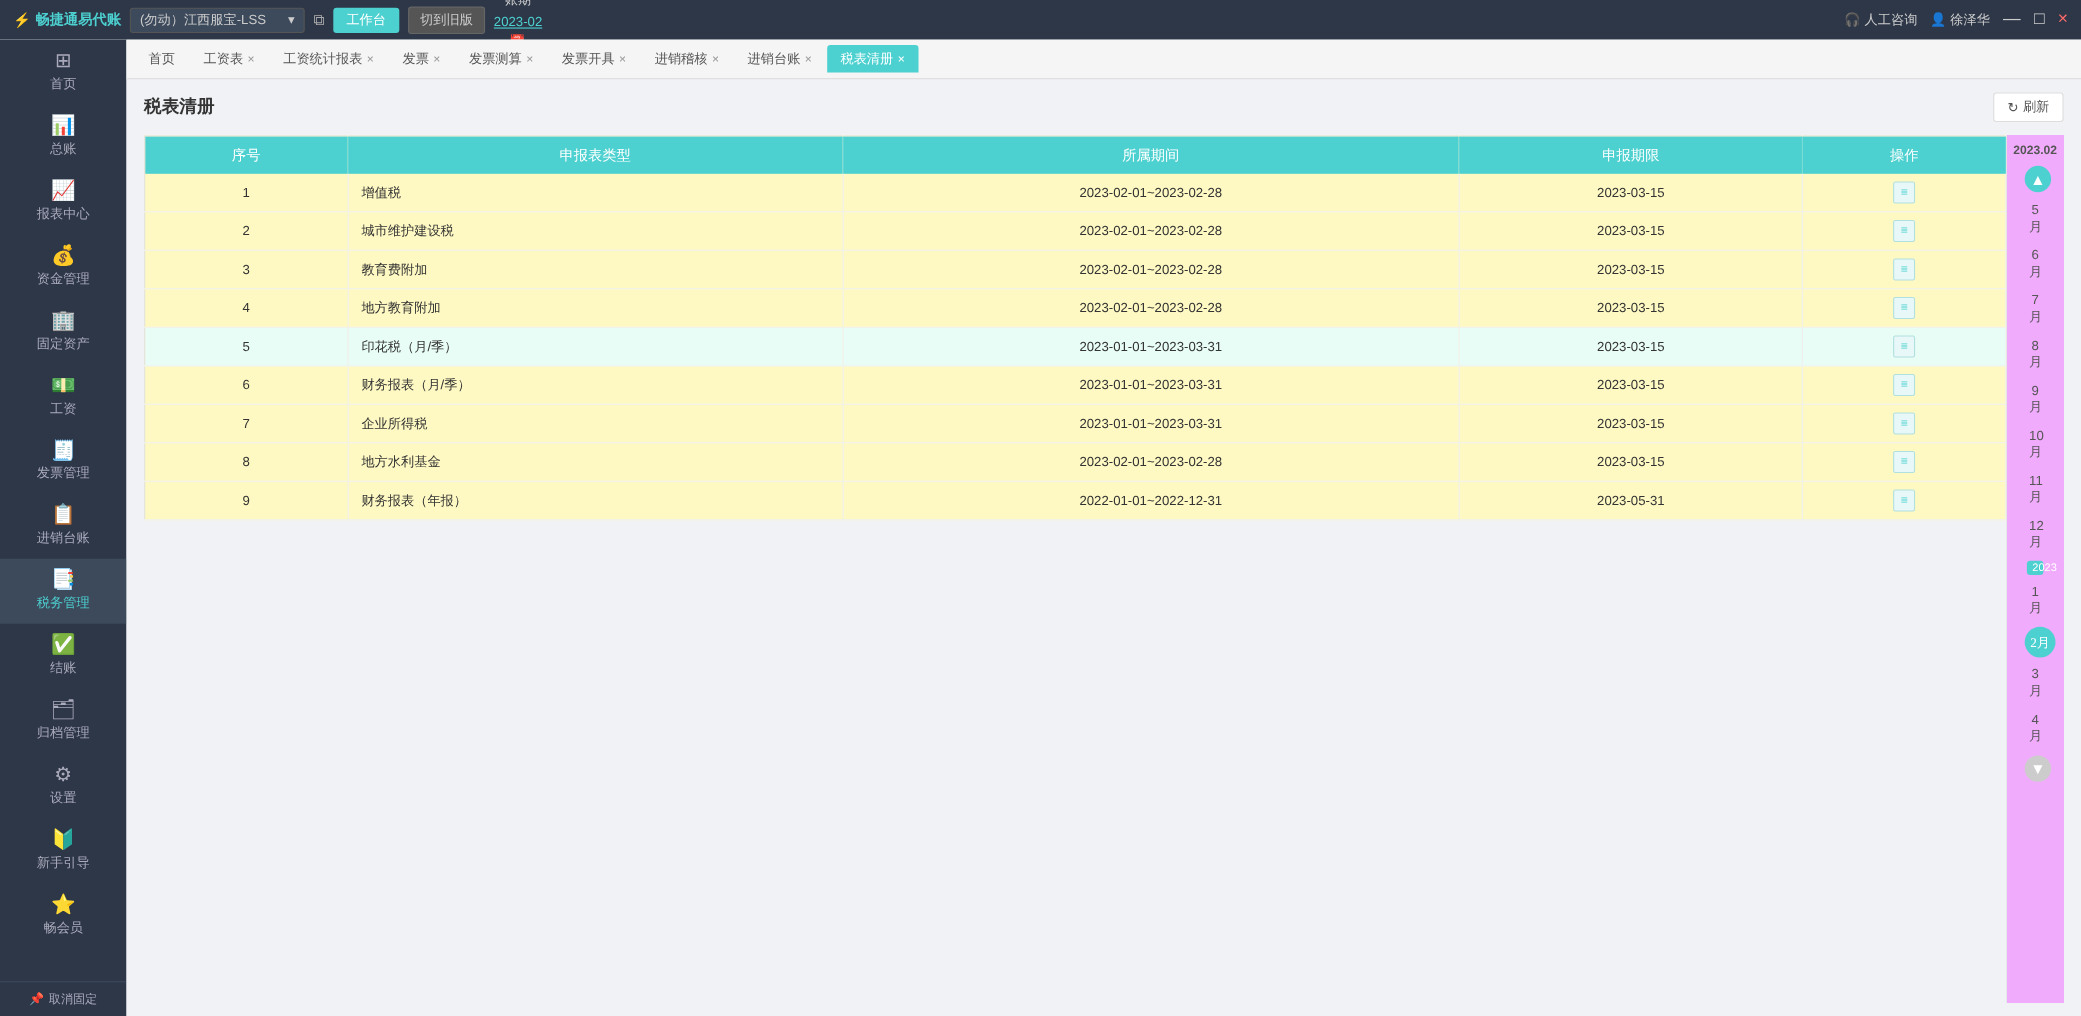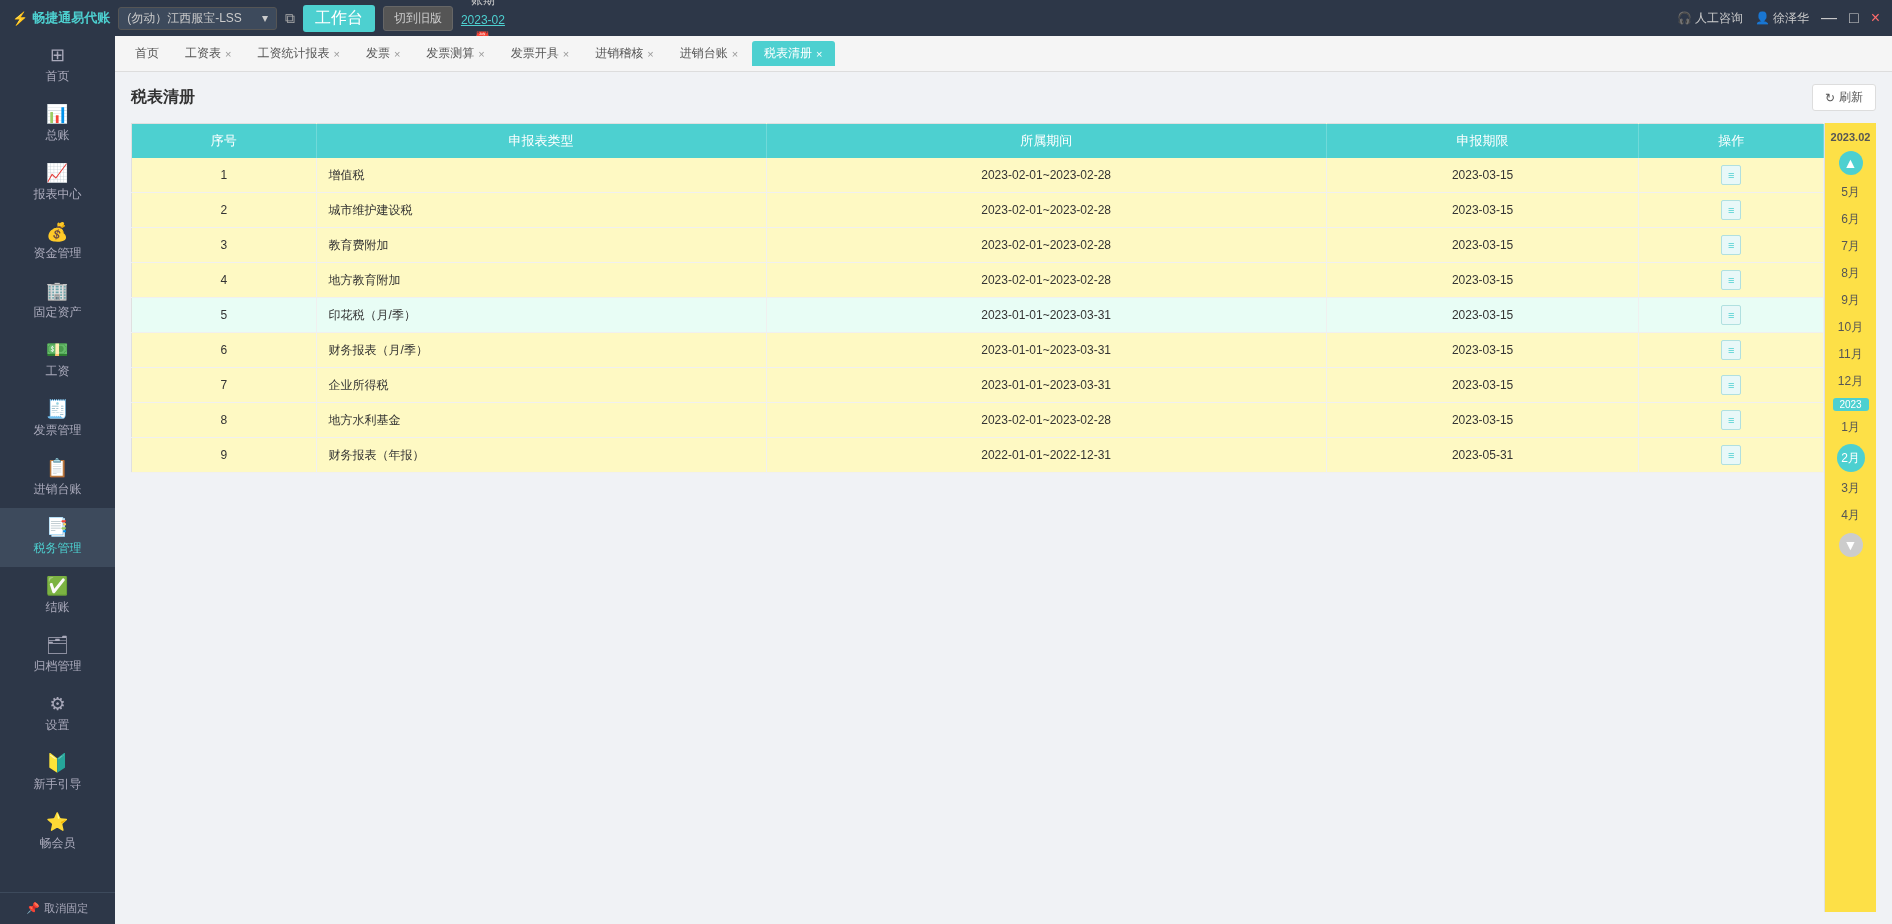--- a/index.html
+++ b/index.html
@@ -34,21 +34,21 @@
       align-items: center;
       gap: 20px;
       cursor: pointer;
     }
     .top-header .btn-workbench {
       background: #4dd0d0;
       color: white;
       border: none;
       padding: 3px 12px;
       border-radius: 3px;
-      font-size: 16px;
+      font-size: 12px;
       cursor: pointer;
     }
     .top-header .btn-old-version {
       background: #555;
       color: #ccc;
       border: 1px solid #666;
       padding: 3px 10px;
       border-radius: 3px;
       font-size: 12px;
       cursor: pointer;
@@ -236,28 +236,28 @@
       align-items: center;
       justify-content: center;
       cursor: pointer;
       font-size: 11px;
       color: #4dd0d0;
     }
 
     
     .timeline-panel {
       width: 52px;
-      background: #fde047;
+      background: #f0abfc;
       border-left: 1px solid #e0e0e0;
       display: flex;
       flex-direction: column;
       align-items: center;
       overflow-y: auto;
       flex-shrink: 0;
-      padding: 4px 3px;
+      padding: 4px 16px;
     }
     .timeline-month {
       font-size: 12px;
       color: #555;
       padding: 5px 4px;
       cursor: pointer;
       width: 100%;
       text-align: center;
     }
     .timeline-month.active-month {
@@ -558,21 +558,21 @@
             <div class="timeline-month">5月</div>
             <div class="timeline-month">6月</div>
             <div class="timeline-month">7月</div>
             <div class="timeline-month">8月</div>
             <div class="timeline-month">9月</div>
             <div class="timeline-month">10月</div>
             <div class="timeline-month">11月</div>
             <div class="timeline-month">12月</div>
             <div style="background: rgb(77, 208, 208); color: white; font-size: 10px; padding: 1px 5px; border-radius: 3px; margin: 3px auto; text-align: center; width: 80%;">2023</div>
             <div class="timeline-month">1月</div>
-            <div class="timeline-month active-month" style="background: rgb(77, 208, 208); color: white; border-radius: 50%; width: 28px; height: 28px; display: flex; align-items: center; justify-content: center; margin: 3px auto; font-size: 12px; cursor: pointer;">2月</div>
+            <div class="timeline-month active-month" style="background: rgb(77, 208, 208); color: white; border-radius: 50%; width: 28px; height: 28px; display: flex; align-items: center; justify-content: center; margin: 3px auto; font-size: 12px; cursor: pointer; font-family: Liberation Serif, serif;">2月</div>
             <div class="timeline-month">3月</div>
             <div class="timeline-month">4月</div>
             <div class="timeline-nav-gray">▼</div>
           </div>
       </div>
     </div>
   </div>
 </div>
 
 </body></html>

